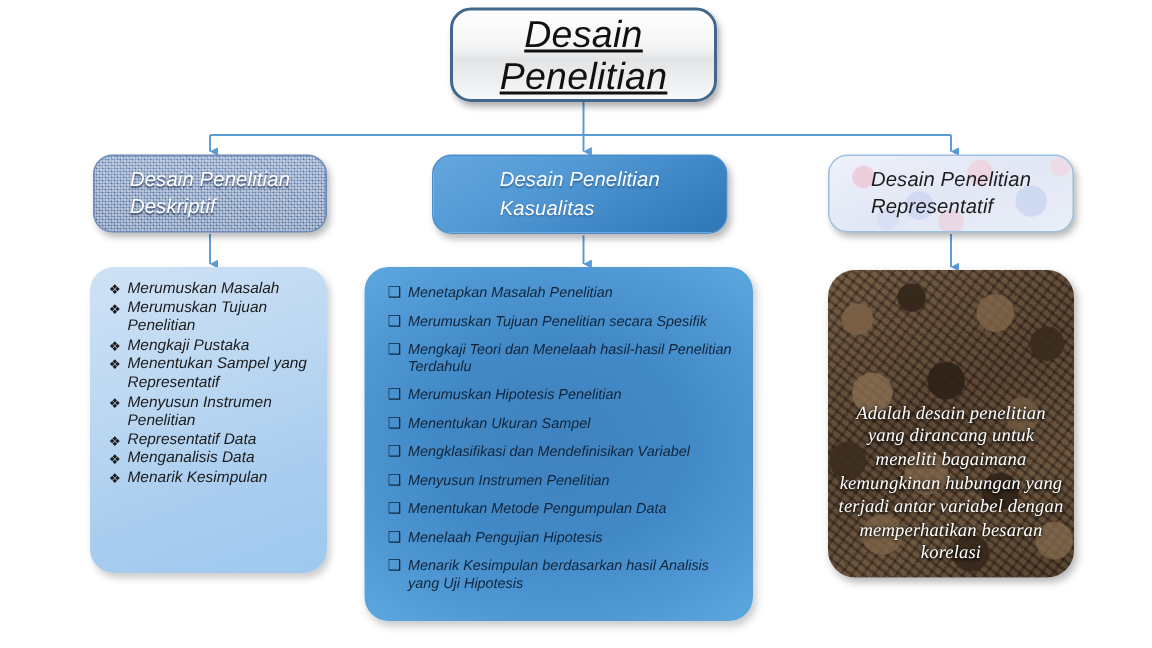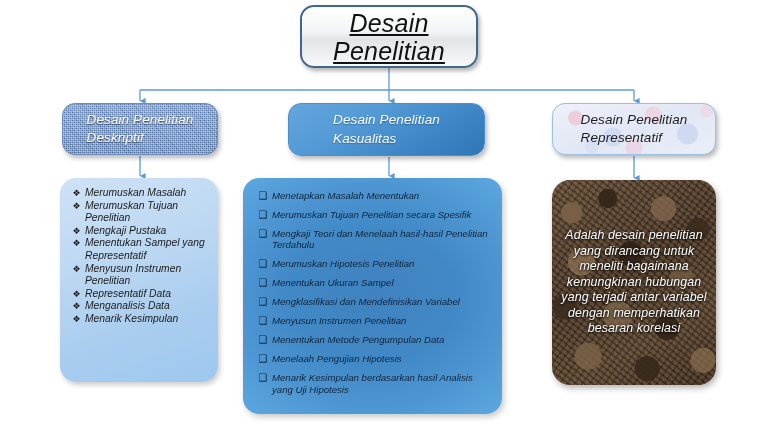--- a/index.html
+++ b/index.html
@@ -109,22 +109,23 @@
       radial-gradient(circle at 8% 62%,rgba(60,45,31,.9) 0 12px,rgba(0,0,0,0) 13px),
       radial-gradient(circle at 40% 66%,rgba(132,106,78,.7) 0 14px,rgba(0,0,0,0) 15px),
       radial-gradient(circle at 70% 72%,rgba(48,35,24,.9) 0 12px,rgba(0,0,0,0) 13px),
       radial-gradient(circle at 22% 86%,rgba(124,99,72,.8) 0 13px,rgba(0,0,0,0) 14px),
       radial-gradient(circle at 58% 92%,rgba(54,40,27,.9) 0 12px,rgba(0,0,0,0) 13px),
       radial-gradient(circle at 92% 88%,rgba(136,110,80,.7) 0 12px,rgba(0,0,0,0) 13px),
       repeating-linear-gradient(38deg,rgba(30,20,12,.30) 0 2px,rgba(150,122,90,.14) 2px 5px),
       repeating-linear-gradient(-54deg,rgba(22,15,9,.26) 0 2px,rgba(160,132,98,.12) 2px 6px),
       linear-gradient(150deg,#6b5540 0%,#4a382a 45%,#5e4a36 72%,#3f2f22 100%);
     border-radius:18px;
-    display:flex;align-items:center;justify-content:center;
+    display:flex;align-items:flex-end;justify-content:center;
     padding:8px 6px;
+    font-family:Liberation Serif, serif;
   }
 
   
   ul.bl{margin:0;padding:0;list-style:none;}
   ul.bl li{
     display:flex;align-items:flex-start;
     font-style:italic;
   }
   ul.bl li .bullet{
     flex:0 0 auto;text-align:center;
@@ -240,21 +241,21 @@
           <span class="bullet">❖</span>
           <span class="label">Menarik Kesimpulan</span>
         </li>
       </ul>
   </div>
 
   <div class="panel" id="panel-mid">
     <ul class="bl" id="list-mid">
         <li>
           <span class="bullet">❑</span>
-          <span class="label">Menetapkan Masalah Menentukan</span>
+          <span class="label">Menetapkan Masalah Penelitian</span>
         </li>
         <li>
           <span class="bullet">❑</span>
           <span class="label">Merumuskan Tujuan Penelitian secara Spesifik</span>
         </li>
         <li>
           <span class="bullet">❑</span>
           <span class="label">Mengkaji Teori dan Menelaah hasil-hasil Penelitian Terdahulu</span>
         </li>
         <li>

